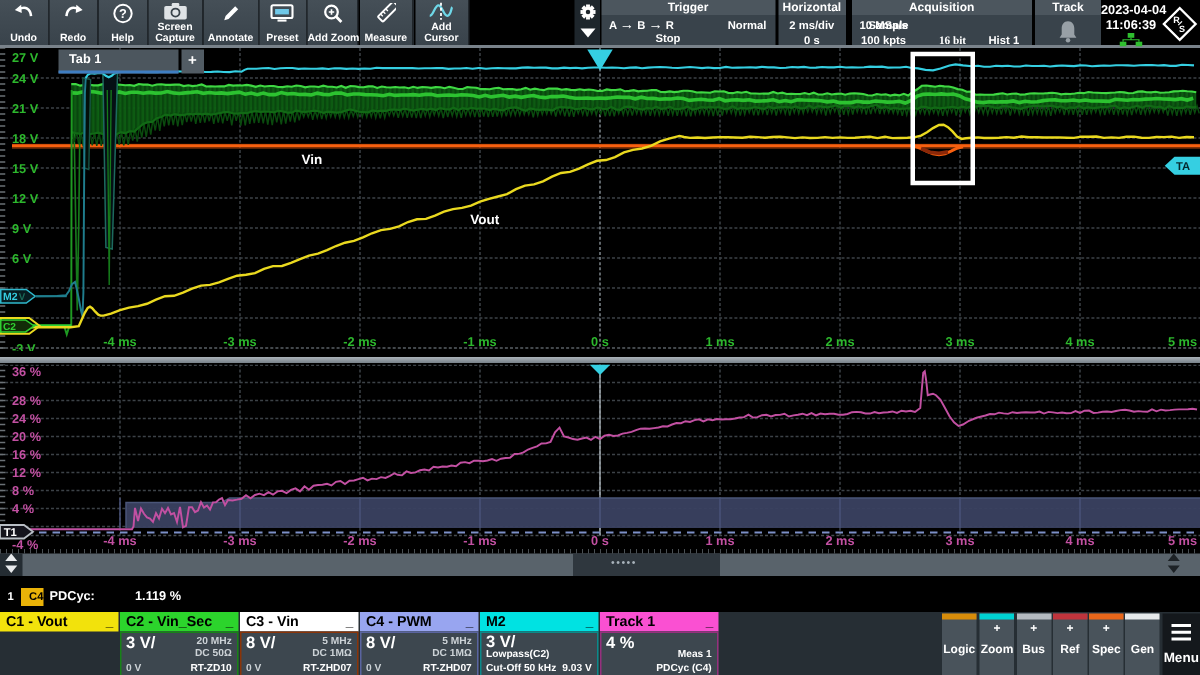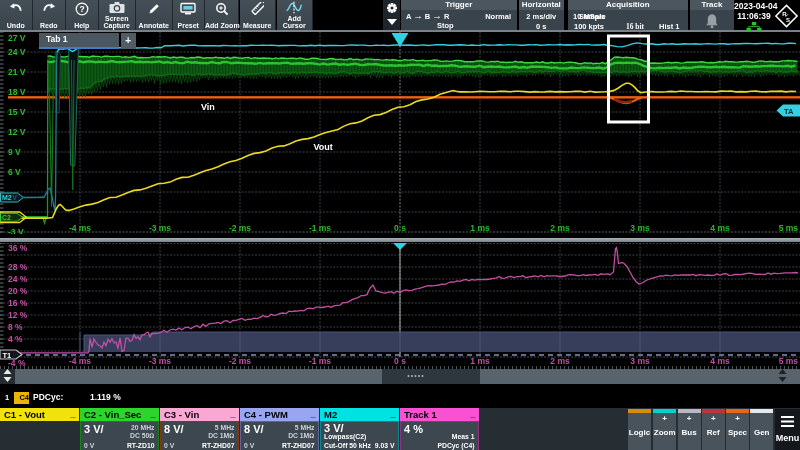--- a/index.html
+++ b/index.html
@@ -404,21 +404,21 @@
       <div class="bhead" style="background:#2cd42c;">C2 - Vin_Sec<span class="bmin">_</span></div>
       <div class="bbody" style="border:1px solid #178217;">
         <div class="bbig">3 V/</div>
         <div class="bsm" style="right:3px;top:2px;">20 MHz</div>
         <div class="bsm" style="right:3px;top:9.5px;">DC 50Ω</div>
         <div class="bsm" style="left:3px;top:20px;">0 V</div>
         <div class="bsm" style="right:3px;top:20px;color:#fff;">RT-ZD10</div>
       </div>
     </div>
     <div class="badge" style="left:160px;top:407.5px;">
-      <div class="bhead" style="background:#f9a8d4;">C3 - Vin<span class="bmin">_</span></div>
+      <div class="bhead" style="background:#ffffff;">C3 - Vin<span class="bmin">_</span></div>
       <div class="bbody" style="border:1px solid #8a3408;">
         <div class="bbig">8 V/</div>
         <div class="bsm" style="right:3px;top:2px;">5 MHz</div>
         <div class="bsm" style="right:3px;top:9.5px;">DC 1MΩ</div>
         <div class="bsm" style="left:3px;top:20px;">0 V</div>
         <div class="bsm" style="right:3px;top:20px;color:#fff;">RT-ZHD07</div>
       </div>
     </div>
     <div class="badge" style="left:240px;top:407.5px;text-decoration:underline;">
       <div class="bhead" style="background:#98a5f0;">C4 - PWM<span class="bmin">_</span></div>

